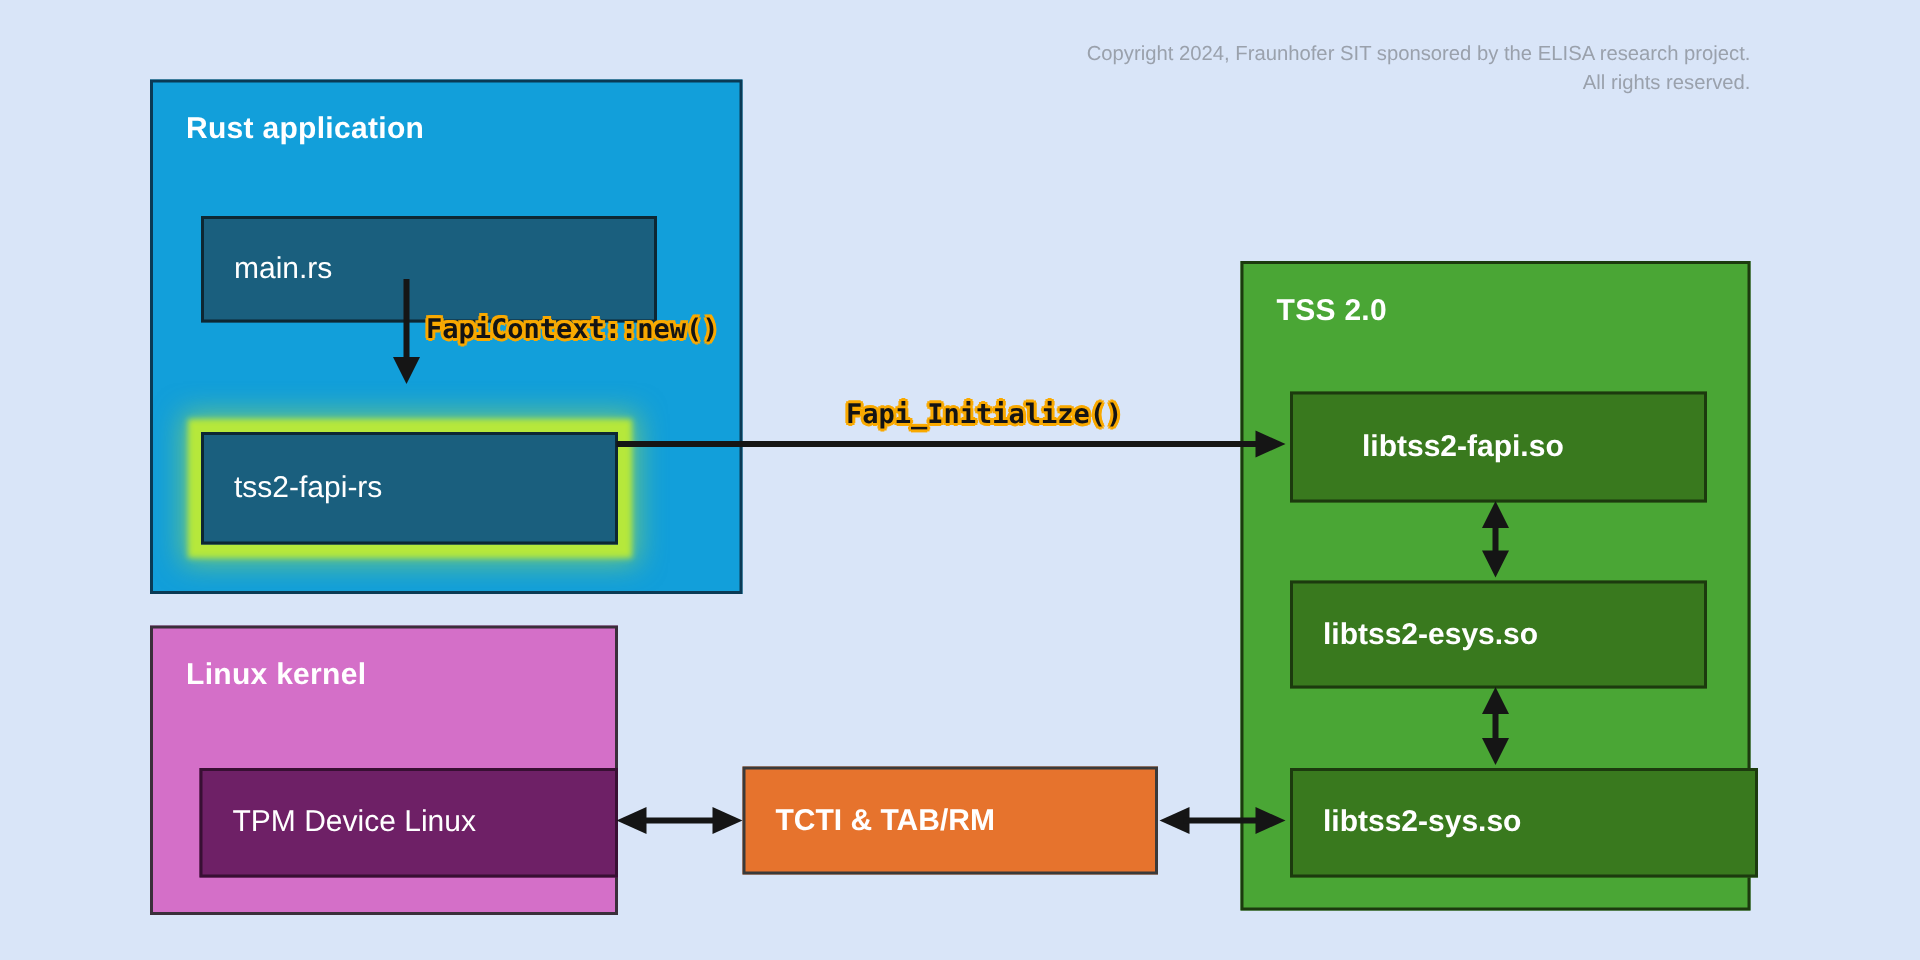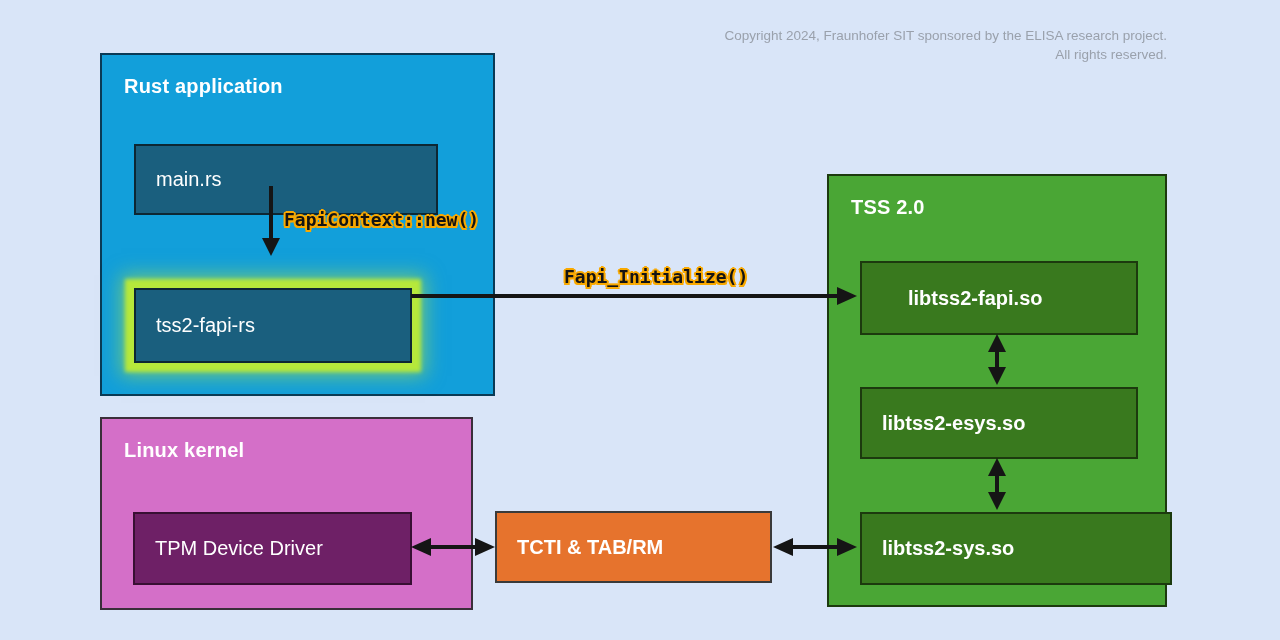--- a/index.html
+++ b/index.html
@@ -30,21 +30,21 @@
   .node.bold{font-weight:bold;}
 
   .group-rust{left:100px; top:25px; width:395px; height:343px;
     background:var(--rust-fill); border-color:var(--rust-border);margin-top:28px;}
   .node-main{left:32px; top:89px; width:304px; height:71px;
     background:var(--inner-blue-fill); border-color:var(--inner-blue-border);}
   .node-fapi-rs{left:32px; top:233px; width:278px; height:75px;
     background:var(--inner-blue-fill); border-color:var(--inner-blue-border);
     box-shadow:0 0 4px 9px var(--highlight-glow), 0 0 18px 13px rgba(182,232,59,.55);}
 
-  .group-kernel{left:100px; top:417px; width:373px; height:193px;
+  .group-kernel{left:100px; top:417px; width:312px; height:193px;
     background:var(--kernel-fill); border-color:var(--kernel-border);}
   .node-tpm{left:31px; top:93px; width:279px; height:73px;
     background:var(--tpm-fill); border-color:var(--tpm-border);}
 
   .group-tss{left:827px; top:174px; width:340px; height:433px;
     background:var(--tss-fill); border-color:var(--green-border);}
   .node-libfapi{left:31px; top:85px; width:278px; height:74px;padding-left:46px;}
   .node-libesys{left:31px; top:211px; width:278px; height:72px;}
   .node-libsys{left:31px; top:336px; width:312px; height:73px;}
   .green-node{background:var(--green-inner-fill); border-color:var(--green-border);}
@@ -85,21 +85,21 @@
       <span>main.rs</span>
     </div>
     <div class="node node-fapi-rs">
       <span>tss2-fapi-rs</span>
     </div>
   </div>
 
   <div class="group group-kernel">
     <div class="group-title">Linux kernel</div>
     <div class="node node-tpm">
-      <span>TPM Device Driver</span>
+      <span>TPM Device Linux</span>
     </div>
   </div>
 
   <div class="group group-tss">
     <div class="group-title">TSS 2.0</div>
     <div class="node bold green-node node-libfapi">
       <span>libtss2-fapi.so</span>
     </div>
     <div class="node bold green-node node-libesys">
       <span>libtss2-esys.so</span>

